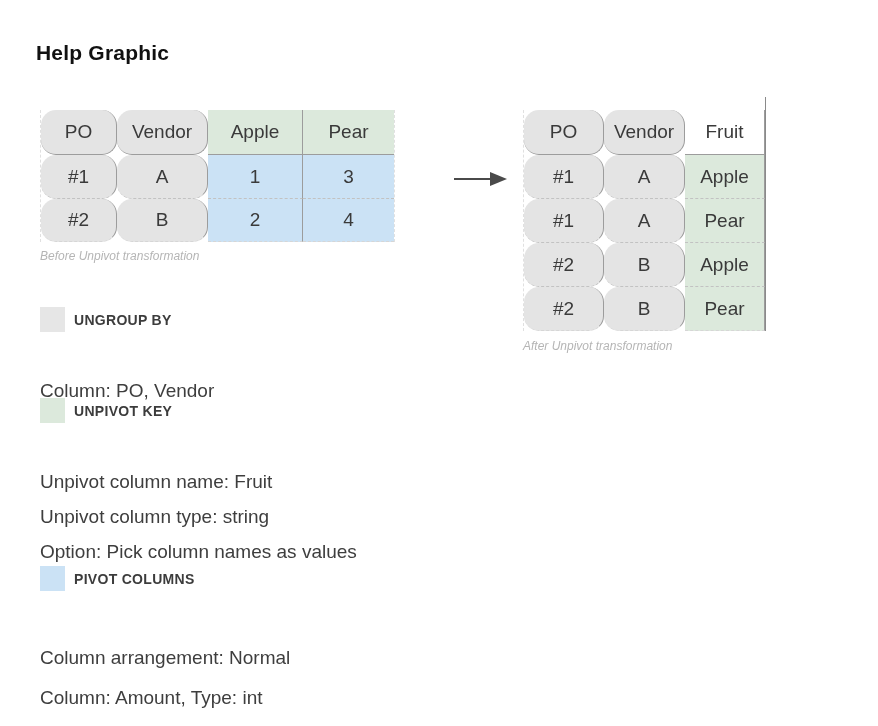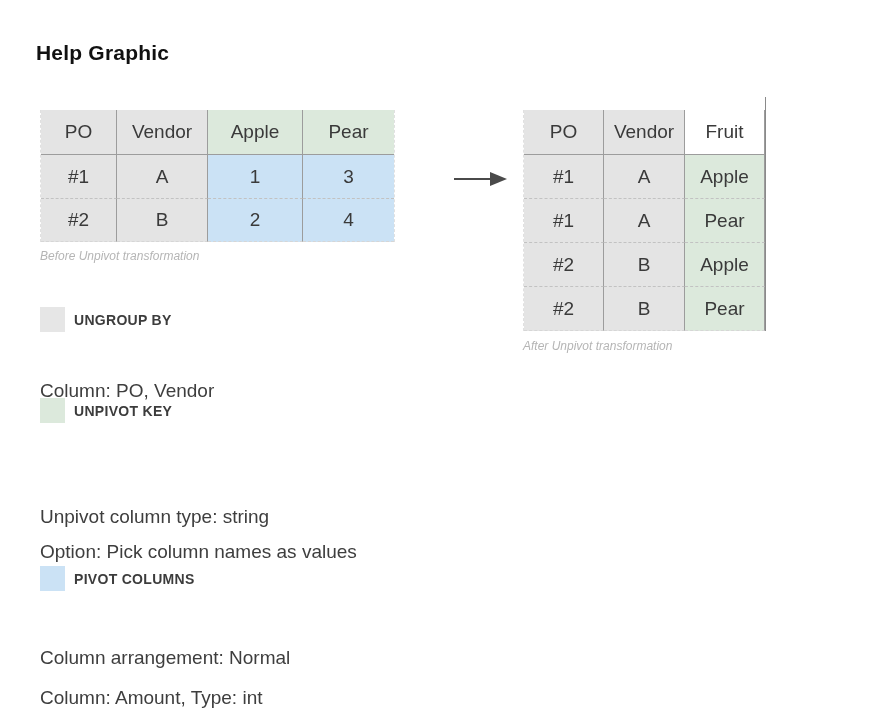--- a/index.html
+++ b/index.html
@@ -34,21 +34,21 @@
   }
   .cell {
     display:flex; align-items:center; justify-content:center;
     font-size:19px; color:#3a3a3a;
     border-right:1px solid #9c9c9c;
     border-bottom:1px dashed #c2c2c2;
   }
   .cell.hdr { border-bottom:1px solid #9c9c9c; }
   .cell.last-col { border-right:none; }
   .cell.last-row { border-bottom:1px dashed #d6d6d6; }
-  .bg-gray  { background:#e4e4e4; }
+  .bg-gray  { background:#e4e4e4;border-radius:15px; }
   .bg-green { background:#dce9dc; }
   .bg-blue  { background:#cbe2f5; }
   .bg-white { background:#ffffff; }
   .tall-divider {
     position:absolute; left:241px; top:-13px; width:1px; height:234px;
     background:#8a8a8a;
   }
   .caption {
     position:absolute; font-size:12px; font-style:italic; color:#b5b5b5;
     text-align:left;
@@ -147,20 +147,21 @@
   <div class="legend-row row-ungroup">
     <div class="swatch" style="background-color: rgb(230, 230, 230);"></div>
     <div class="legend-heading">UNGROUP BY</div>
   </div>
   <div class="legend-line line-ungroup-0">Column: PO, Vendor</div>
 
   <div class="legend-row row-unpivot">
     <div class="swatch" style="background-color: rgb(220, 233, 220);"></div>
     <div class="legend-heading">UNPIVOT KEY</div>
   </div>
+  <div class="legend-line line-unpivot-0">Unpivot column name: Fruit</div>
   <div class="legend-line line-unpivot-1">Unpivot column type: string</div>
   <div class="legend-line line-unpivot-2">Option: Pick column names as values</div>
 
   <div class="legend-row row-pivot">
     <div class="swatch" style="background-color: rgb(203, 226, 245);"></div>
     <div class="legend-heading">PIVOT COLUMNS</div>
   </div>
   <div class="legend-line line-pivot-0">Column arrangement: Normal</div>
   <div class="legend-line line-pivot-1">Column: Amount, Type: int</div>
 

